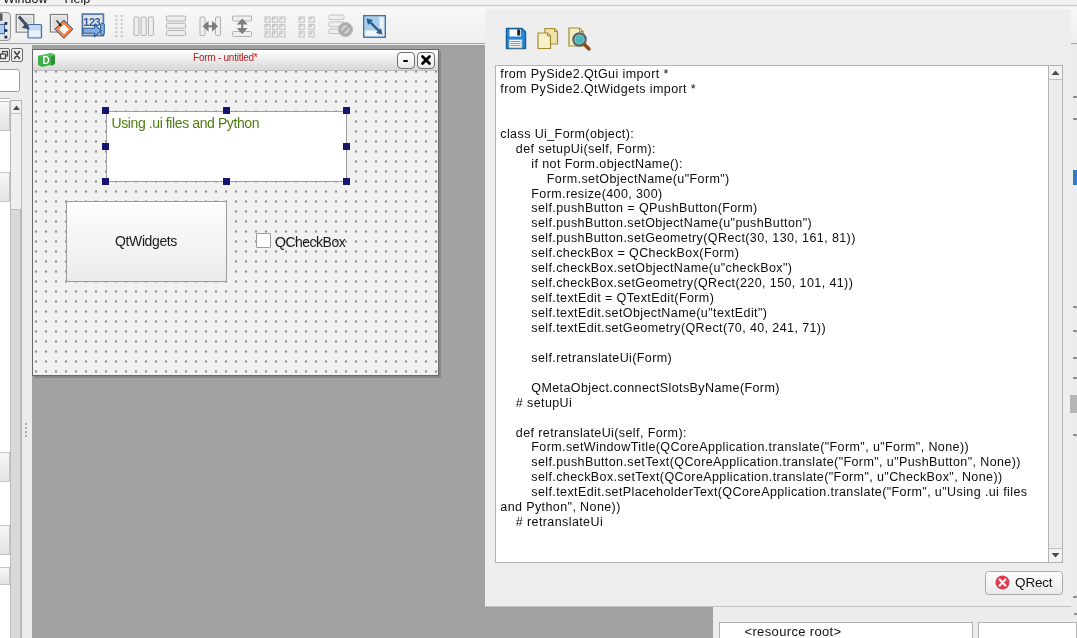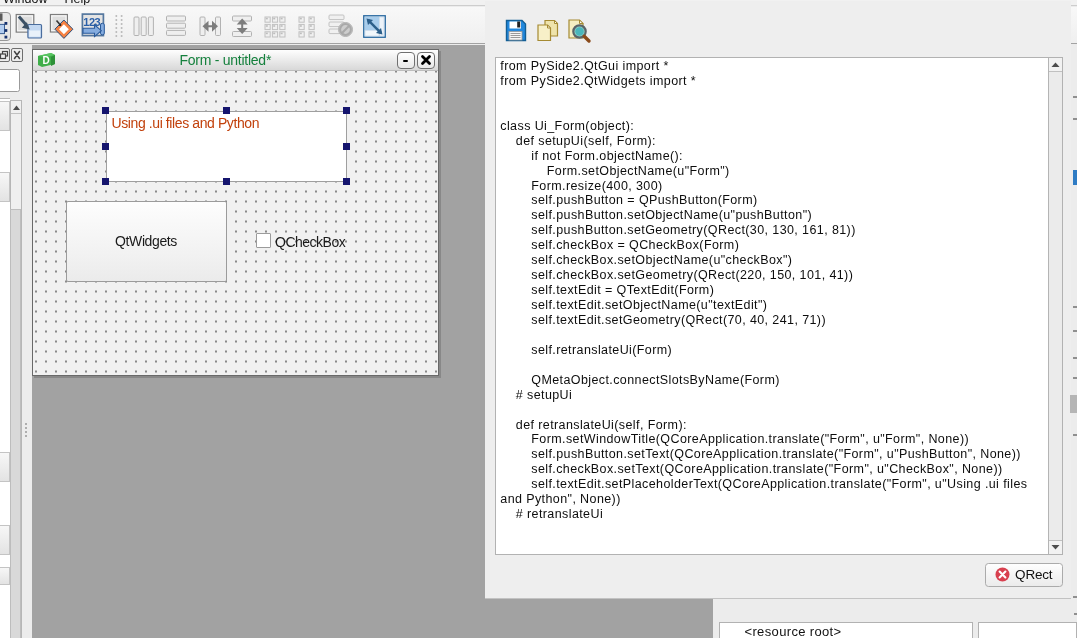--- a/index.html
+++ b/index.html
@@ -20,41 +20,41 @@
   background:linear-gradient(#f7f7f7,#e3e3e3);border:1px solid #c4c4c4;border-left:none;}
 #wbscroll{left:10px;top:55px;width:11.5px;height:538px;background:#efefef;
   border:1px solid #b6b6b6;border-top:1px solid #b8b8b8;position:absolute;}
 #mdi{left:31.5px;top:45px;width:681.5px;height:593px;background:#a2a2a2;}
 
 #fwin{left:32px;top:48.5px;width:406.5px;height:327px;border:1.5px solid #696969;
   background:#f1f1f1;box-shadow:2px 2px 0 rgba(60,60,60,.25);}
 #ftitle{position:absolute;left:0;top:0;width:100%;height:21px;
   background:linear-gradient(#fefefe,#d8d8d8);border-bottom:1px solid #bdbdbd;}
 #ftitletext{position:absolute;top:2.5px;left:22px;right:42px;text-align:center;
-  font-size:14px;letter-spacing:-0.25px;color:#15803d;}
+  font-size:10px;letter-spacing:-0.25px;color:#b91c1c;}
 .tbtn{position:absolute;top:2px;width:18px;height:17px;border:1px solid #707070;
   border-radius:4px;background:linear-gradient(#ffffff,#e8e8e8);}
 #fcanvas{position:absolute;left:0;top:21px;width:403.5px;height:303px;
   background-image:radial-gradient(circle, #828282 0.68px, #b0b0b0 0.85px, transparent 0.95px);
   background-size:10px 10px;background-position:8px 5.5px;}
 
 #textedit{position:absolute;left:72.5px;top:40px;width:241px;height:71px;
   background:#fff;border:1px solid #9f9f9f;}
-#textedit span{position:absolute;left:5px;top:3px;font-size:14px;letter-spacing:-0.4px;color:#c2410c;}
+#textedit span{position:absolute;left:5px;top:3px;font-size:14px;letter-spacing:-0.4px;color:#4d7c0f;}
 .hdl{position:absolute;width:7px;height:7px;background:#15156e;}
 #pushbtn{position:absolute;left:32.5px;top:130px;width:161px;height:81px;
   border:1px solid #9b9b9b;border-radius:2px;
   background:linear-gradient(#fdfdfd,#f1f1f1 70%,#ebebeb);
   display:flex;align-items:center;justify-content:center;
   font-size:14px;letter-spacing:-0.4px;color:#1a1a1a;}
 #cbind{position:absolute;left:223px;top:162.5px;width:14.5px;height:14.5px;
   background:#fff;border:1px solid #9b9b9b;border-radius:1px;}
 #cblabel{position:absolute;left:242px;top:163.5px;font-size:14px;letter-spacing:-0.5px;color:#1a1a1a;}
 
-#dialog{left:484.5px;top:1px;width:586.5px;height:598px;background:#eeeeee;
+#dialog{left:484.5px;top:9px;width:586.5px;height:598px;background:#eeeeee;
   border-bottom:1px solid #c2c2c2;}
 #codearea{position:absolute;left:10px;top:56px;width:568.5px;height:497.5px;
   background:#fff;border:1px solid #b2b2b2;}
 #code{position:absolute;left:4.8px;top:1px;font-size:12.5px;letter-spacing:0.4px;
   line-height:14.93px;white-space:pre;color:#0d0d0d;}
 #vscroll{position:absolute;right:0;top:0;bottom:0;width:14px;background:#ebebeb;
   border-left:1px solid #b4b4b4;}
 .sbarrow{position:absolute;left:0;width:13px;height:14px;background:#f2f2f2;}
 #closebtn{position:absolute;left:500px;top:562px;width:78.5px;height:23.5px;
   border:1px solid #ababab;border-radius:3.5px;

